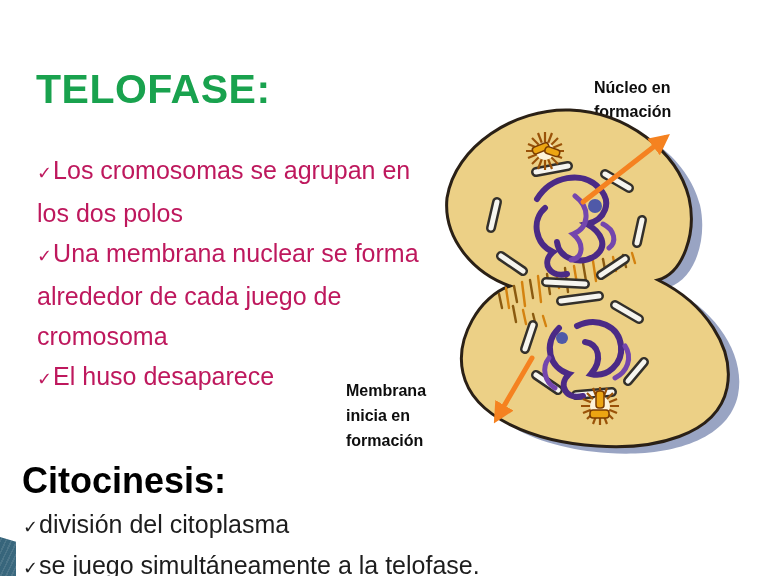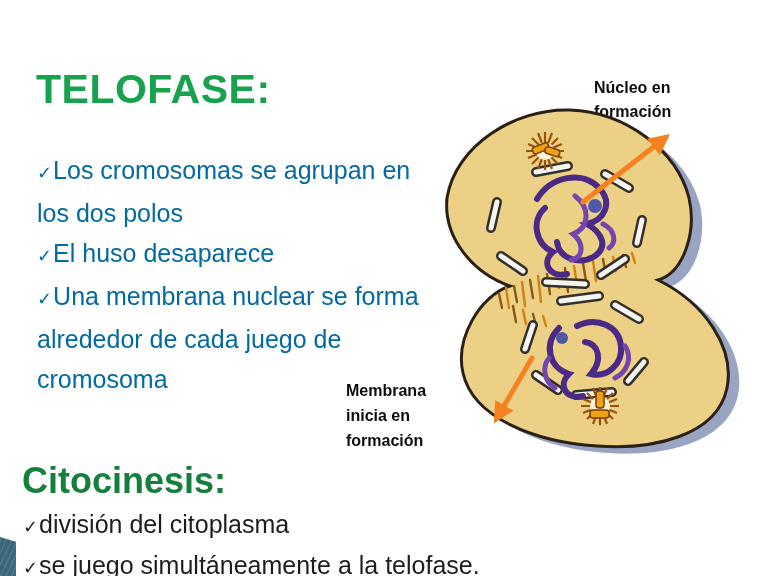--- a/index.html
+++ b/index.html
@@ -2,25 +2,25 @@
 <html><head>
 <meta charset="utf-8">
 <style>
   html,body{margin:0;padding:0;background:#fff;}
   #slide{position:relative;width:768px;height:576px;background:#ffffff;overflow:hidden;
          font-family:"Liberation Sans", sans-serif;margin-top:48px;}
 
   
   .title{position:absolute;left:36px;top:18px;font-size:41px;font-weight:700;
          color:#19a24e;letter-spacing:.5px;}
-  .subtitle{position:absolute;left:22px;top:412px;font-size:36px;font-weight:700;color:#15803d;}
+  .subtitle{position:absolute;left:22px;top:412px;font-size:36px;font-weight:700;color:#000000;}
 
   
   .bullets{position:absolute;left:37px;top:102px;width:402px;font-size:25px;
-           line-height:40px;color:#0369a1;}
+           line-height:40px;color:#be185d;}
   .bullet .mark{font-size:18px;margin-right:1px;}
   .panel{position:absolute;left:16px;top:451px;width:517px;height:90px;background:#fff;
          z-index:3;border-bottom:1px solid #ccd4d9;}
   .panel .bullets2{padding:6px 0 0 7px;font-size:25px;line-height:38px;color:#1d1d1d;}
 
   
   .fig-label{position:absolute;font-weight:700;color:#0d0d0d;font-size:16px;line-height:24px;z-index:2;}
   .lbl-top{left:594px;top:28px;}
   .lbl-bottom{left:346px;top:330px;line-height:25px;}
 
@@ -51,22 +51,22 @@
 </style>
 </head>
 <body>
 
 <div id="slide">
 
   <div class="title">TELOFASE:</div>
 
   <div class="bullets">
     <div class="bullet"><span class="mark">✓</span><span>Los cromosomas se agrupan en los dos polos</span></div>
+    <div class="bullet"><span class="mark">✓</span><span>Una membrana nuclear se forma alrededor de cada juego de cromosoma</span></div>
     <div class="bullet"><span class="mark">✓</span><span>El huso desaparece</span></div>
-    <div class="bullet"><span class="mark">✓</span><span>Una membrana nuclear se forma alrededor de cada juego de cromosoma</span></div>
   </div>
 
   <div class="subtitle">Citocinesis:</div>
 
   <div class="panel">
     <div class="bullets2">
       <div class="bullet"><span class="mark">✓</span><span>división del citoplasma</span></div>
       <div class="bullet"><span class="mark">✓</span><span>se juego simultáneamente a la telofase.</span></div>
     </div>
   </div>

